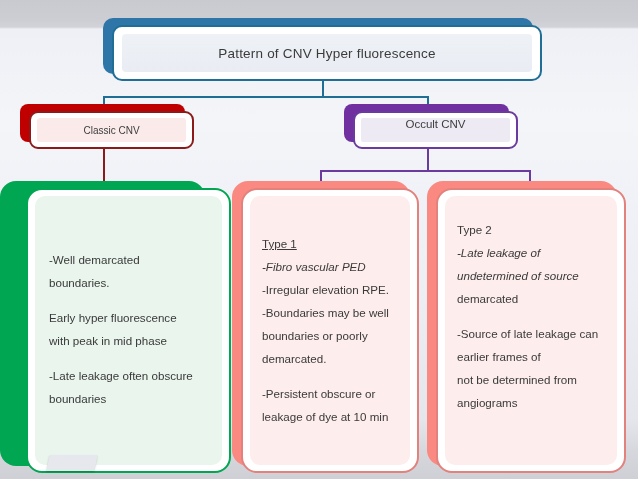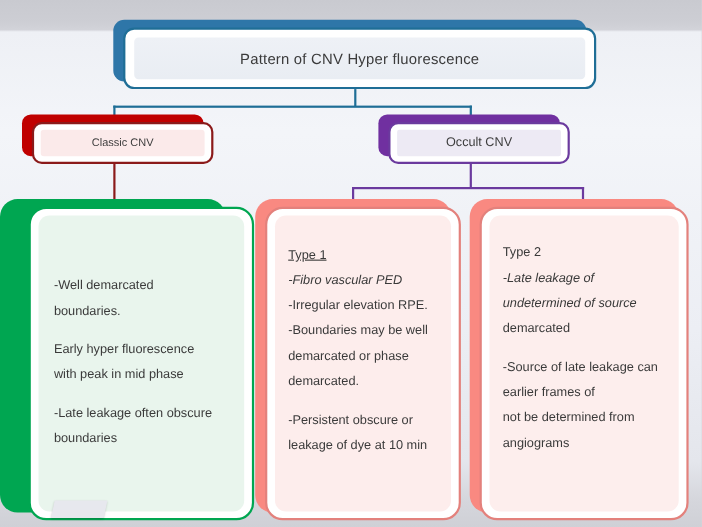--- a/index.html
+++ b/index.html
@@ -117,21 +117,21 @@
     width: 165px; height: 38px;
     border: 2px solid #6b3a9e;
     background: #ffffff;
     border-radius: 9px;
   }
   #occult-inner {
     position: absolute;
     left: 6px; top: 5px; right: 6px; bottom: 5px;
     background: #edeaf4;
     border-radius: 2px;
-    display: flex; align-items: center; justify-content: center;
+    display: flex; align-items: flex-start; justify-content: center;
   }
   #occult-inner span { font-size: 11.5px; color: #3d3d3d; }
 
   
   .detail-plate { position: absolute; border-radius: 16px; }
   .detail-box {
     position: absolute;
     box-sizing: border-box;
     border-radius: 16px;
     background: #ffffff;
@@ -177,21 +177,21 @@
     background: #f98981;
   }
   #pink1-box {
     left: 241px; top: 188px;
     width: 178px; height: 285px;
     border: 2px solid #e3817c;
   }
   #pink1-box .detail-inner { background: #fdedec; }
   #pink1-text {
     position: absolute;
-    left: 12px; top: 24px; right: 6px;
+    left: 12px; top: 36px; right: 6px;
   }
 
   
   #pink2-plate {
     left: 427px; top: 181px;
     width: 190px; height: 285px;
     background: #f98981;
   }
   #pink2-box {
     left: 436px; top: 188px;
@@ -270,21 +270,21 @@
   </div>
 
   <div class="detail-plate" id="pink1-plate"></div>
   <div class="detail-box" id="pink1-box">
     <div class="detail-inner">
       <div class="detail-text" id="pink1-text">
           <p class="u">Type 1</p>
           <p class="i">-Fibro vascular PED</p>
           <p>-Irregular elevation RPE.</p>
           <p>-Boundaries may be well</p>
-          <p>demarcated or phase</p>
+          <p>boundaries or poorly</p>
           <p>demarcated.</p>
           <p class="gap">-Persistent obscure or</p>
           <p>leakage of dye at 10 min</p>
         </div>
     </div>
   </div>
 
   <div class="detail-plate" id="pink2-plate"></div>
   <div class="detail-box" id="pink2-box">
     <div class="detail-inner">

